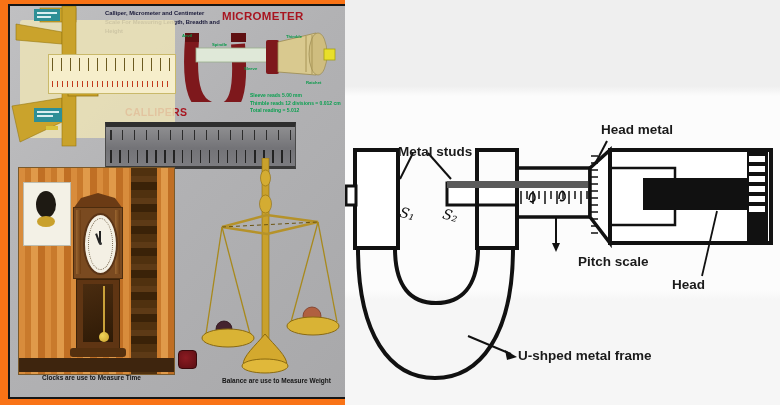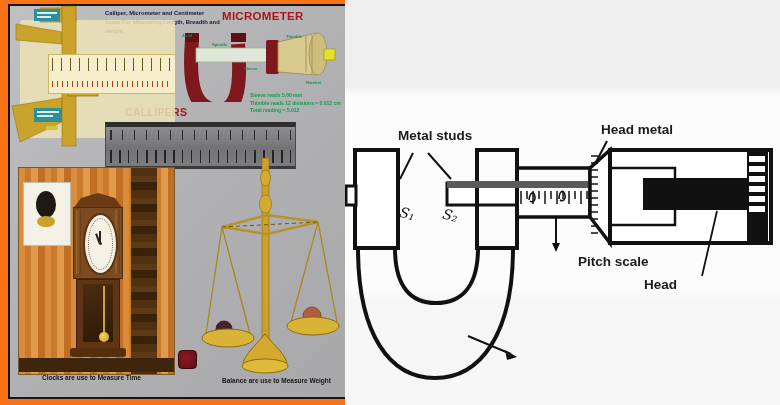--- a/index.html
+++ b/index.html
@@ -232,18 +232,19 @@
     <line x1="211" y1="218" x2="211" y2="244" stroke="#111" stroke-width="2"></line>
     <polygon points="211,252 207,243 215,243" fill="#111"></polygon>
     <line x1="372" y1="211" x2="357" y2="276" stroke="#111" stroke-width="1.8"></line>
     <line x1="123" y1="336" x2="166" y2="354" stroke="#111" stroke-width="2"></line>
     <polygon points="172,357 160,350 162,360" fill="#111"></polygon>
 
     <text x="55" y="218" font-size="14" font-style="italic" font-family="DejaVu Serif, serif" fill="#111" transform="rotate(14 60 212)">S₁</text>
     <text x="98" y="220" font-size="14" font-style="italic" font-family="DejaVu Serif, serif" fill="#111" transform="rotate(14 104 214)">S₂</text>
   </svg>
 
-  <span class="abs dlabel" style="left:398px;top:128px">Metal studs</span>
+  <span class="abs dlabel" style="left:398px;top:144px">Metal studs</span>
   <span class="abs dlabel" style="left:601px;top:122px">Head metal</span>
   <span class="abs dlabel" style="left:578px;top:254px">Pitch scale</span>
-  <span class="abs dlabel" style="left:644px;top:277px">Head</span>
+  <span class="abs dlabel" style="left:672px;top:277px">Head</span>
+  <span class="abs dlabel" style="left:518px;top:348px">U-shped metal frame</span>
 
 </div>
 
 </body></html>

